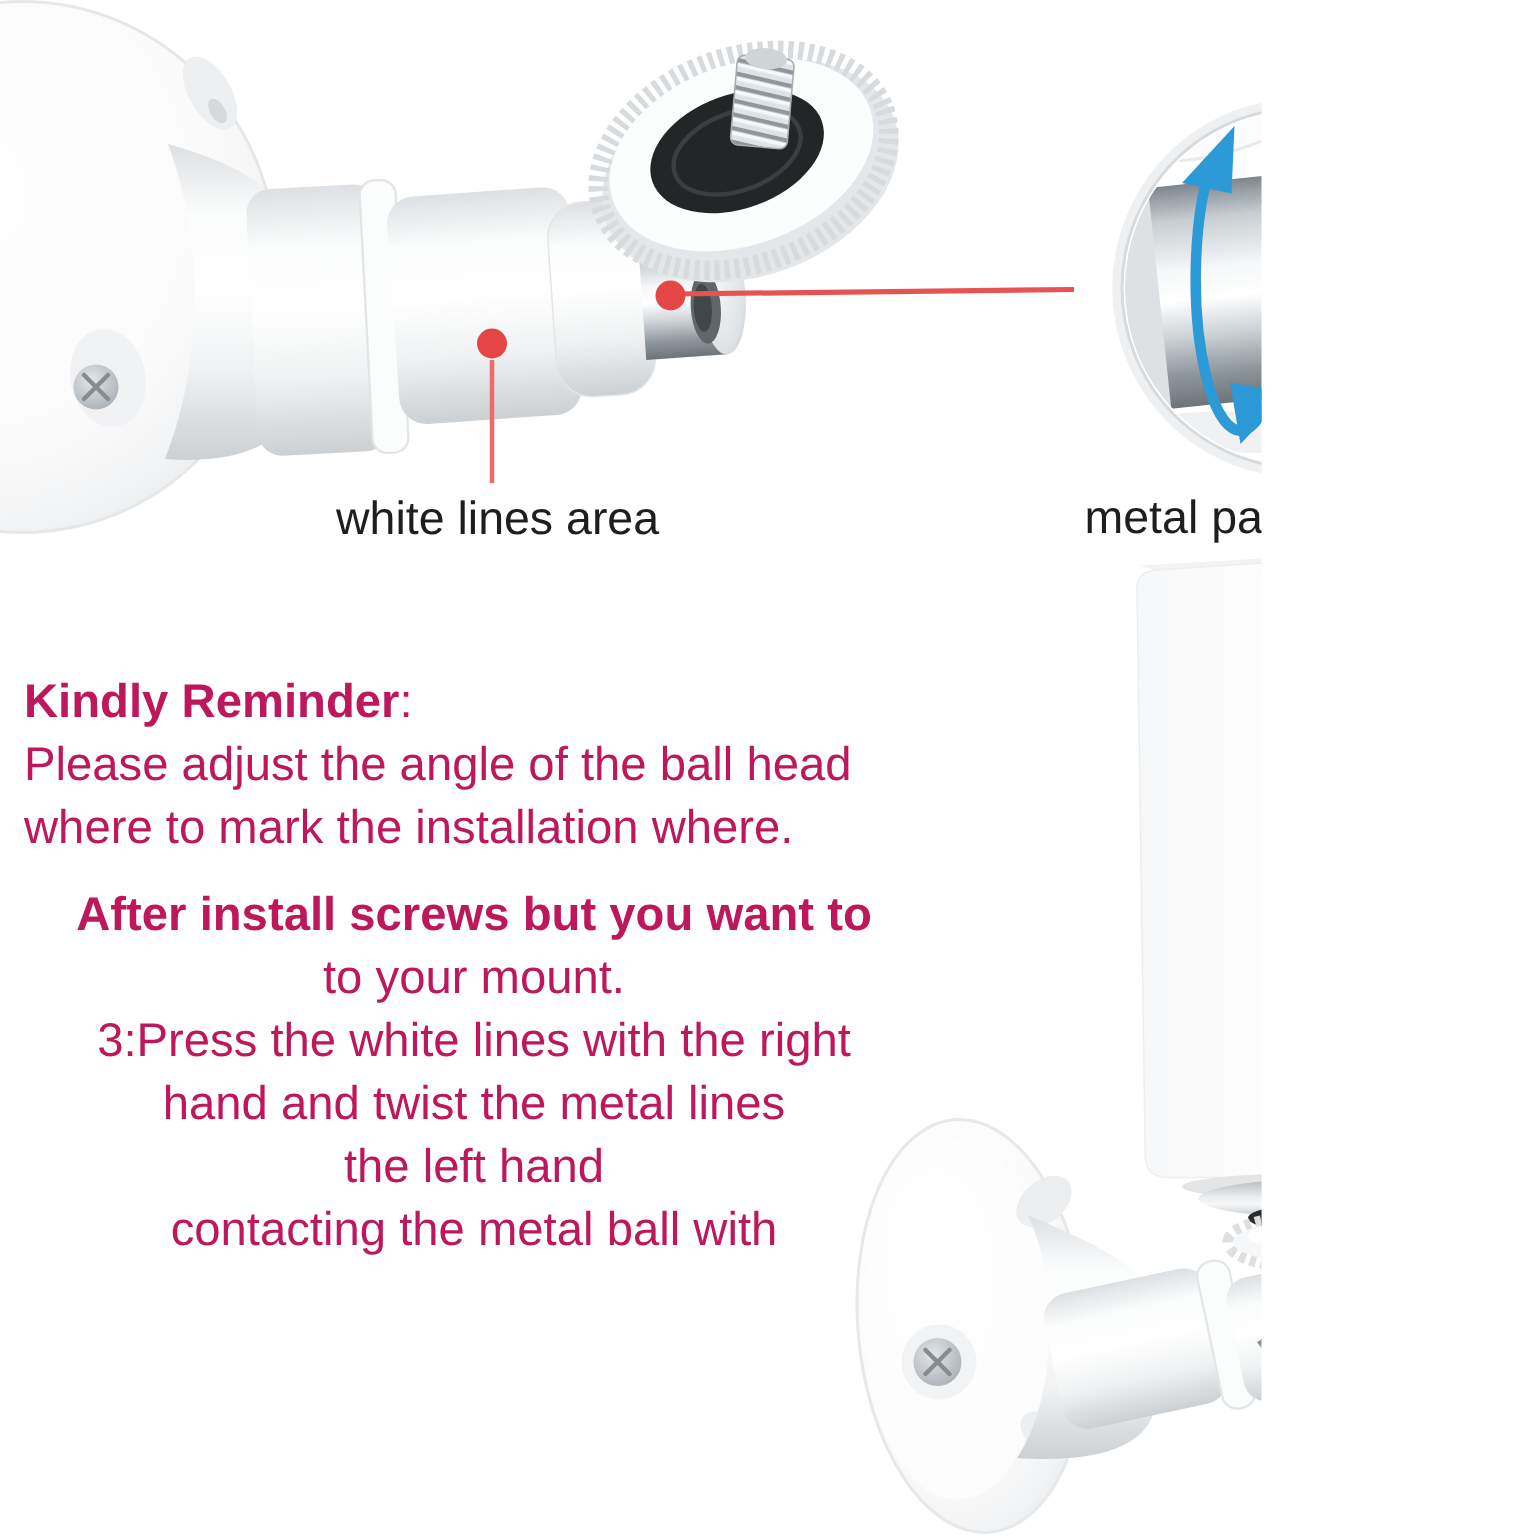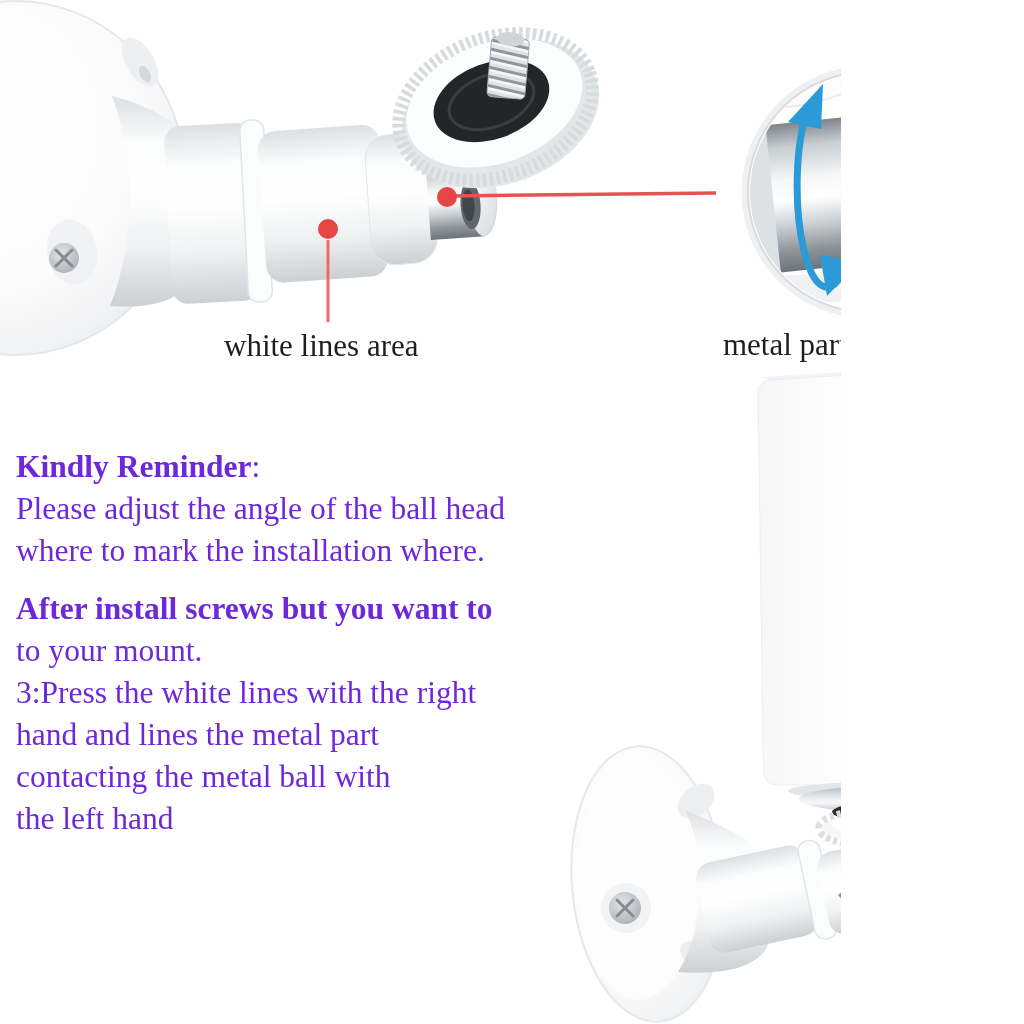--- a/index.html
+++ b/index.html
@@ -1,26 +1,26 @@
 <!DOCTYPE html>
 <html><head>
 <meta charset="utf-8">
 <style>
   html,body{margin:0;padding:0;background:#ffffff;}
   .stage{position:relative;width:841px;height:1024px;background:#ffffff;overflow:hidden;
-         font-family:Liberation Serif, serif;}
+         font-family:Liberation Sans, sans-serif;}
   .art{position:absolute;left:0;top:0;width:1024px;height:1024px;}
   .label{position:absolute;font-size:31px;line-height:1;color:#1e1e1f;white-space:nowrap;}
   #label-white{left:224px;top:330px;}
   #label-metal{left:723px;top:329px;}
   .instructions{position:absolute;left:16px;top:446px;width:600px;font-size:31.5px;
-                line-height:42px;color:#6d28d9;}
+                line-height:42px;color:#be185d;}
   .instructions .line{white-space:nowrap;}
   .b{font-weight:bold;}
-  .block2{margin-top:16px;}
+  .block2{margin-top:16px;text-align:center;}
 </style>
 </head>
 <body>
 
 <div class="stage">
 
 <svg class="art" viewBox="0 0 1024 1024">
   <defs>
     <radialGradient id="plateGrad" cx="38%" cy="36%" r="75%">
       <stop offset="0%" stop-color="#ffffff"></stop>
@@ -229,19 +229,19 @@
 <div class="label" id="label-metal">metal part</div>
 
 <div class="instructions">
   <div class="line"><span class="b">Kindly Reminder</span><span>:</span></div>
   <div class="line">Please adjust the angle of the ball head</div>
   <div class="line">where to mark the installation where.</div>
   <div class="block2">
     <div class="line b">After install screws but you want to</div>
     <div class="line">to your mount.</div>
     <div class="line">3:Press the white lines with the right</div>
-    <div class="line">hand and lines the metal part</div>
+    <div class="line">hand and twist the metal lines</div>
+    <div class="line">the left hand</div>
     <div class="line">contacting the metal ball with</div>
-    <div class="line">the left hand</div>
   </div>
 </div>
 
 </div>
 
 </body></html>

